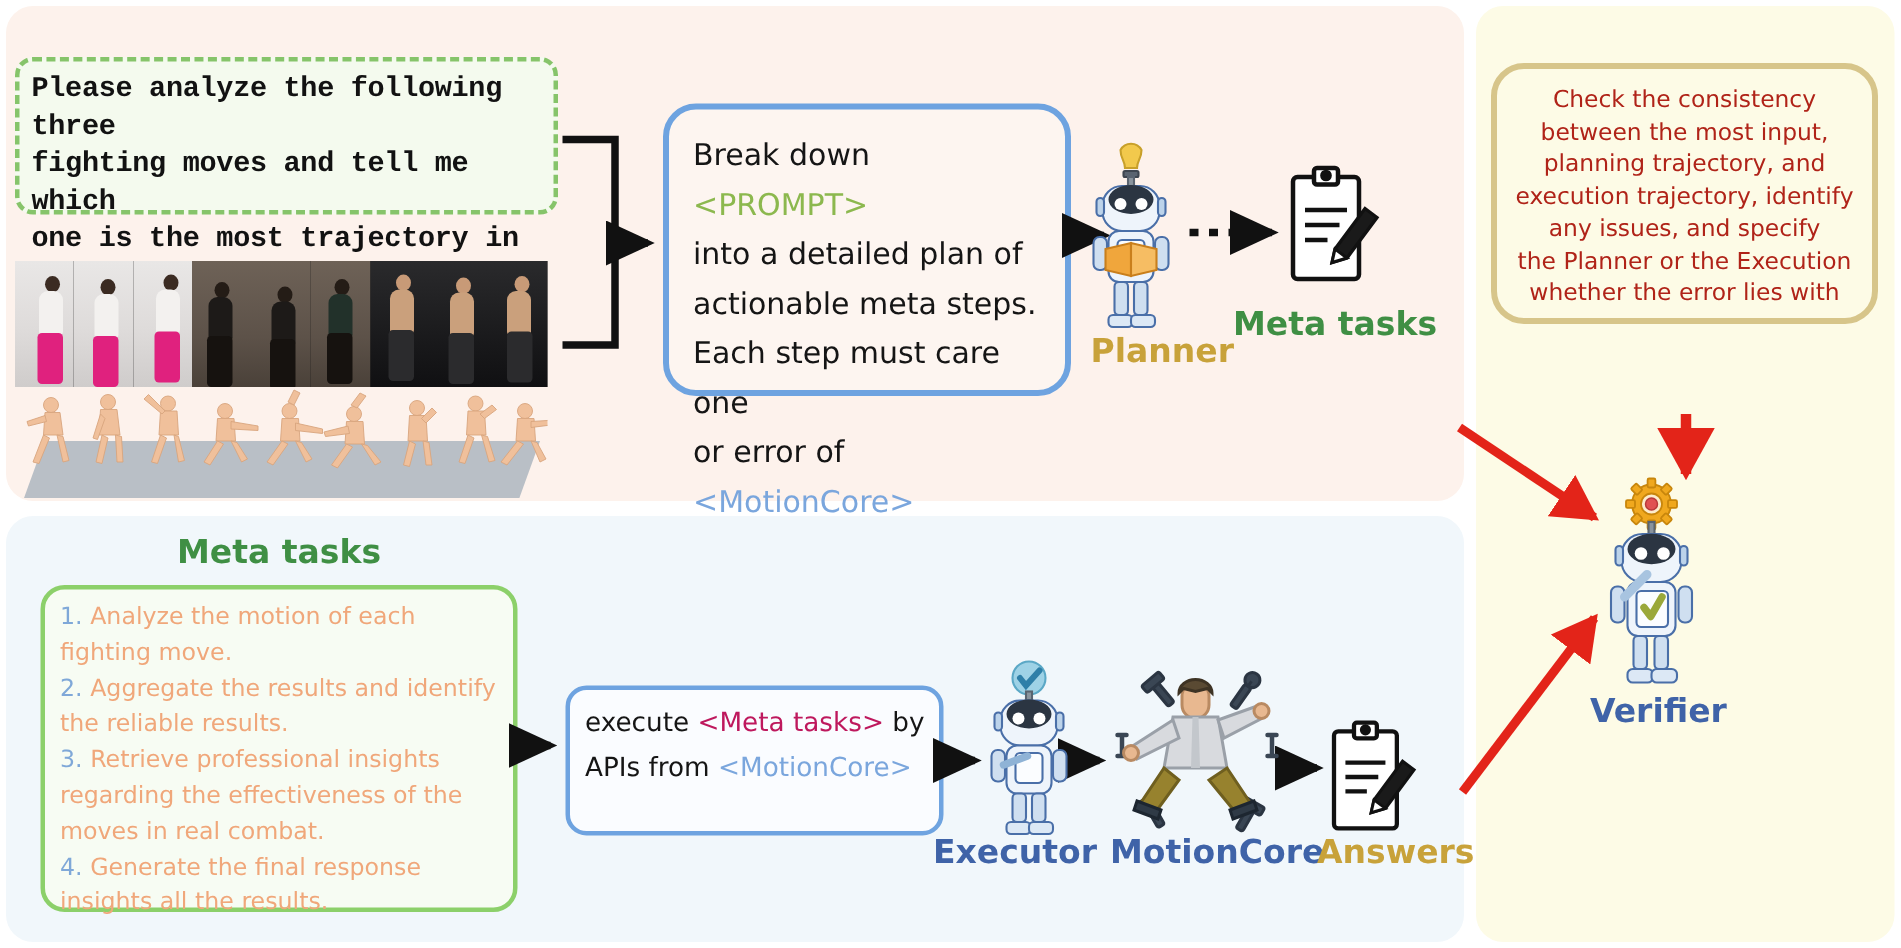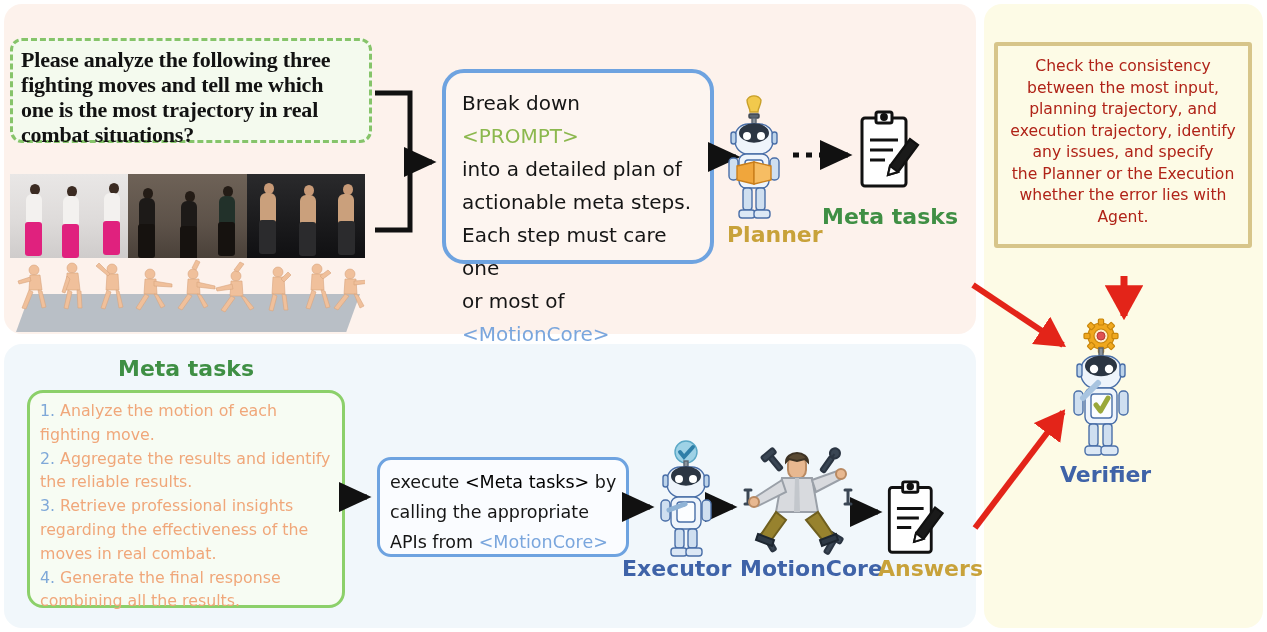--- a/index.html
+++ b/index.html
@@ -12,35 +12,35 @@
   #panel-top{left:4px;top:4px;width:972px;height:330px;background:#fdf2ec;}
   #panel-bottom{left:4px;top:344px;width:972px;height:284px;background:#f1f7fb;}
   #panel-right{left:984px;top:4px;width:279px;height:624px;background:#fdfbe6;}
 
   
   .box{position:absolute;box-sizing:border-box;border-radius:16px;}
 
   #prompt-box{left:10px;top:38px;width:362px;height:105px;
       border:3px dashed #86c46a;background:#f4faee;border-radius:12px;
       padding:6px 8px 0 8px;}
-  #prompt-box .txt{font-family:Liberation Serif, serif;
-      font-weight:700;font-size:22px;line-height:25px;color:#121212;
+  #prompt-box .txt{font-family:Liberation Mono, monospace;
+      font-weight:700;font-size:19px;line-height:25px;color:#121212;
       letter-spacing:-.2px;}
 
   #planner-box{left:442px;top:69px;width:272px;height:195px;
       border:4px solid #6ea3e0;background:#fdf5f0;border-radius:22px;
       padding:14px 14px 0 16px;}
   #planner-box .txt{font-size:20px;line-height:33px;color:#151515;
       font-family:"DejaVu Sans","Liberation Sans",sans-serif;}
   .tok-prompt{color:#8cb84e;text-align:right;}
   .tok-core{color:#7aa6dd;}
-  .tok-meta{color:#000000;}
-
-  #verifier-box{left:994px;top:42px;width:258px;height:206px;
-      border:4px solid #d7c58a;background:#fdfbe6;border-radius:3px;
+  .tok-meta{color:#be185d;}
+
+  #verifier-box{left:994px;top:42px;width:258px;height:174px;
+      border:4px solid #d7c58a;background:#fdfbe6;border-radius:22px;
       padding:10px 10px 0 10px;text-align:center;}
   #verifier-box .txt{font-size:15.6px;line-height:21.5px;color:#b02318;
       font-family:"DejaVu Sans","Liberation Sans",sans-serif;}
 
   #meta-box{left:27px;top:390px;width:318px;height:218px;
       border:3px solid #8cd06a;background:#f7fcf3;border-radius:16px;
       padding:6px 8px 0 10px;}
   #meta-box .txt{font-size:15.8px;line-height:23.8px;color:#f0a77a;
       font-family:"DejaVu Sans","Liberation Sans",sans-serif;}
   .mnum{color:#7fa8d8;}
@@ -231,50 +231,48 @@
       </g>
     </svg>
   </div>
 
   <div class="box" id="planner-box">
     <div class="txt">
       <div><span>Break down </span><span class="tok-prompt">&lt;PROMPT&gt;</span></div>
       <div>into a detailed plan of</div>
       <div>actionable meta steps.</div>
       <div>Each step must care one</div>
-      <div><span>or most of </span><span class="tok-core">&lt;MotionCore&gt;</span></div>
+      <div><span>or error of </span><span class="tok-core">&lt;MotionCore&gt;</span></div>
     </div>
   </div>
 
   <div class="box" id="verifier-box">
     <div class="txt">
       <div>Check the consistency</div>
       <div>between the most input,</div>
       <div>planning trajectory, and</div>
       <div>execution trajectory, identify</div>
       <div>any issues, and specify</div>
       <div>the Planner or the Execution</div>
       <div>whether the error lies with</div>
-      <div>Agent.</div>
     </div>
   </div>
 
   <div class="box" id="meta-box">
     <div class="txt">
       <div><span class="mnum">1.</span><span> Analyze the motion of each fighting move.</span></div>
       <div><span class="mnum">2.</span><span> Aggregate the results and identify the reliable results.</span></div>
       <div><span class="mnum">3.</span><span> Retrieve professional insights regarding the effectiveness of the moves in real combat.</span></div>
-      <div><span class="mnum">4.</span><span> Generate the final response combining all the results.</span></div>
+      <div><span class="mnum">4.</span><span> Generate the final response insights all the results.</span></div>
     </div>
   </div>
 
   <div class="box" id="executor-box">
     <div class="txt">
       <div><span>execute </span><span class="tok-meta">&lt;Meta tasks&gt;</span><span> by</span></div>
-      <div>calling the appropriate</div>
       <div><span>APIs from </span><span class="tok-core">&lt;MotionCore&gt;</span></div>
     </div>
   </div>
 
   <div class="lbl" id="lbl-planner">Planner</div>
   <div class="lbl" id="lbl-metatasks-top">Meta tasks</div>
   <div class="lbl" id="lbl-metatasks-heading">Meta tasks</div>
   <div class="lbl" id="lbl-executor">Executor</div>
   <div class="lbl" id="lbl-motioncore">MotionCore</div>
   <div class="lbl" id="lbl-answers">Answers</div>

